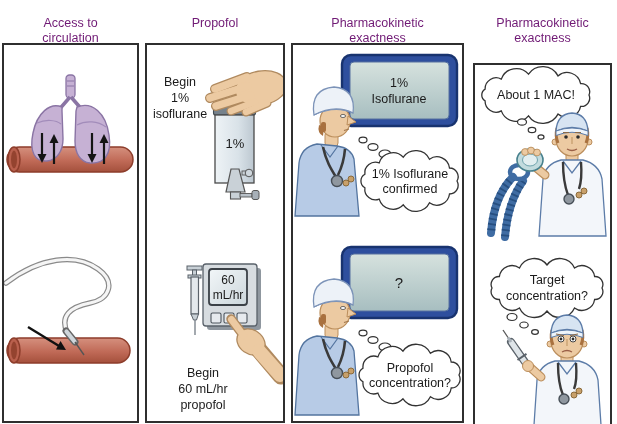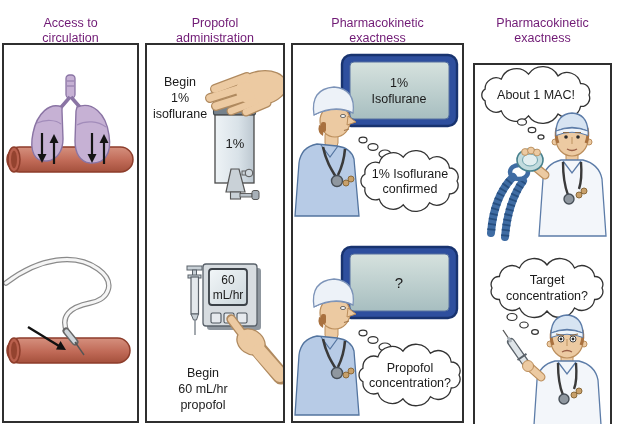--- a/index.html
+++ b/index.html
@@ -14,21 +14,20 @@
 <body>
 
 <div class="canvas">
 
   <div class="col-header" style="left:2px;width:137px;">
     <div>Access to</div>
     <div>circulation</div>
   </div>
   <div class="col-header" style="left:145px;width:140px;">
     <div>Propofol</div>
-    <div>administration</div>
   </div>
   <div class="col-header" style="left:291px;width:173px;">
     <div>Pharmacokinetic</div>
     <div>exactness</div>
   </div>
   <div class="col-header" style="left:473px;width:139px;">
     <div>Pharmacokinetic</div>
     <div>exactness</div>
   </div>
 

